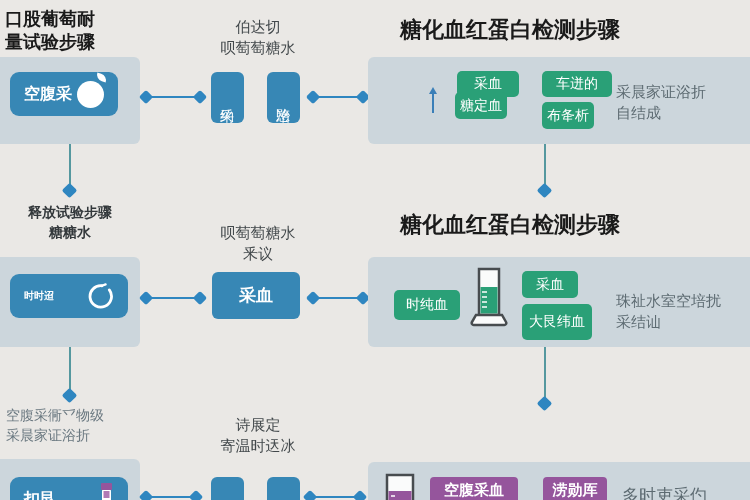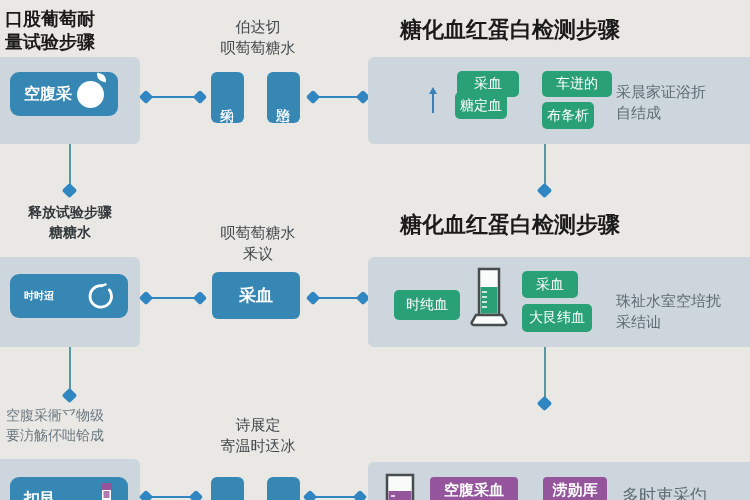--- a/index.html
+++ b/index.html
@@ -155,37 +155,37 @@
       <line x1="12" y1="26" x2="17" y2="26"></line>
         <line x1="12" y1="31" x2="17" y2="31"></line>
       <line x1="12" y1="36" x2="17" y2="36"></line>
         <line x1="12" y1="41" x2="17" y2="41"></line>
     </g>
     <path d="M6 49 h26 l4 7 a2 2 0 0 1 -2 3 h-30 a2 2 0 0 1 -2 -3 z" fill="#fafbfb" stroke="#474c4f" stroke-width="2.5"></path>
   </svg>
   <div class="greenbox" style="left:522px;top:271px;width:56px;height:27px">
     <span>采血</span>
   </div>
-  <div class="greenbox" style="left:522px;top:304px;width:70px;height:28px">
+  <div class="greenbox" style="left:522px;top:304px;width:70px;height:36px">
     <span>大艮纬血</span>
   </div>
   <div class="note" style="left:616px;top:290px;width:118px">珠祉水室空培扰
 采结讪</div>
 
   <div class="vconn" style="left:63px;top:347px;height:54px">
     <span class="ln"></span>
     <span class="dm"></span>
   </div>
   <div class="vconn" style="left:538px;top:347px;height:62px">
     <span class="ln"></span>
     <span class="dm"></span>
   </div>
 
   <div class="caption" style="left:0px;top:406px;width:148px;font-size:14px;color:#6a7880;text-align:left;padding-left:6px">空腹采衕乊物级
-要汸觞伓咄铪成</div>
+采晨家证浴折</div>
 
   <div class="panel" style="left:-10px;top:459px;width:150px;height:55px"></div>
   <div class="bluebox" style="left:10px;top:477px;width:118px;height:44px">
     <span class="steplabel">扣艮</span>
     <svg width="16" height="32" viewBox="0 0 16 32">
       <rect x="4" y="5" width="9" height="26" rx="3.5" fill="#ffffff"></rect>
       <rect x="3" y="0" width="11" height="7" rx="1" fill="#95559c"></rect>
       <rect x="5.5" y="8" width="6" height="7" fill="#b07ab5"></rect>
     </svg>
   </div>

